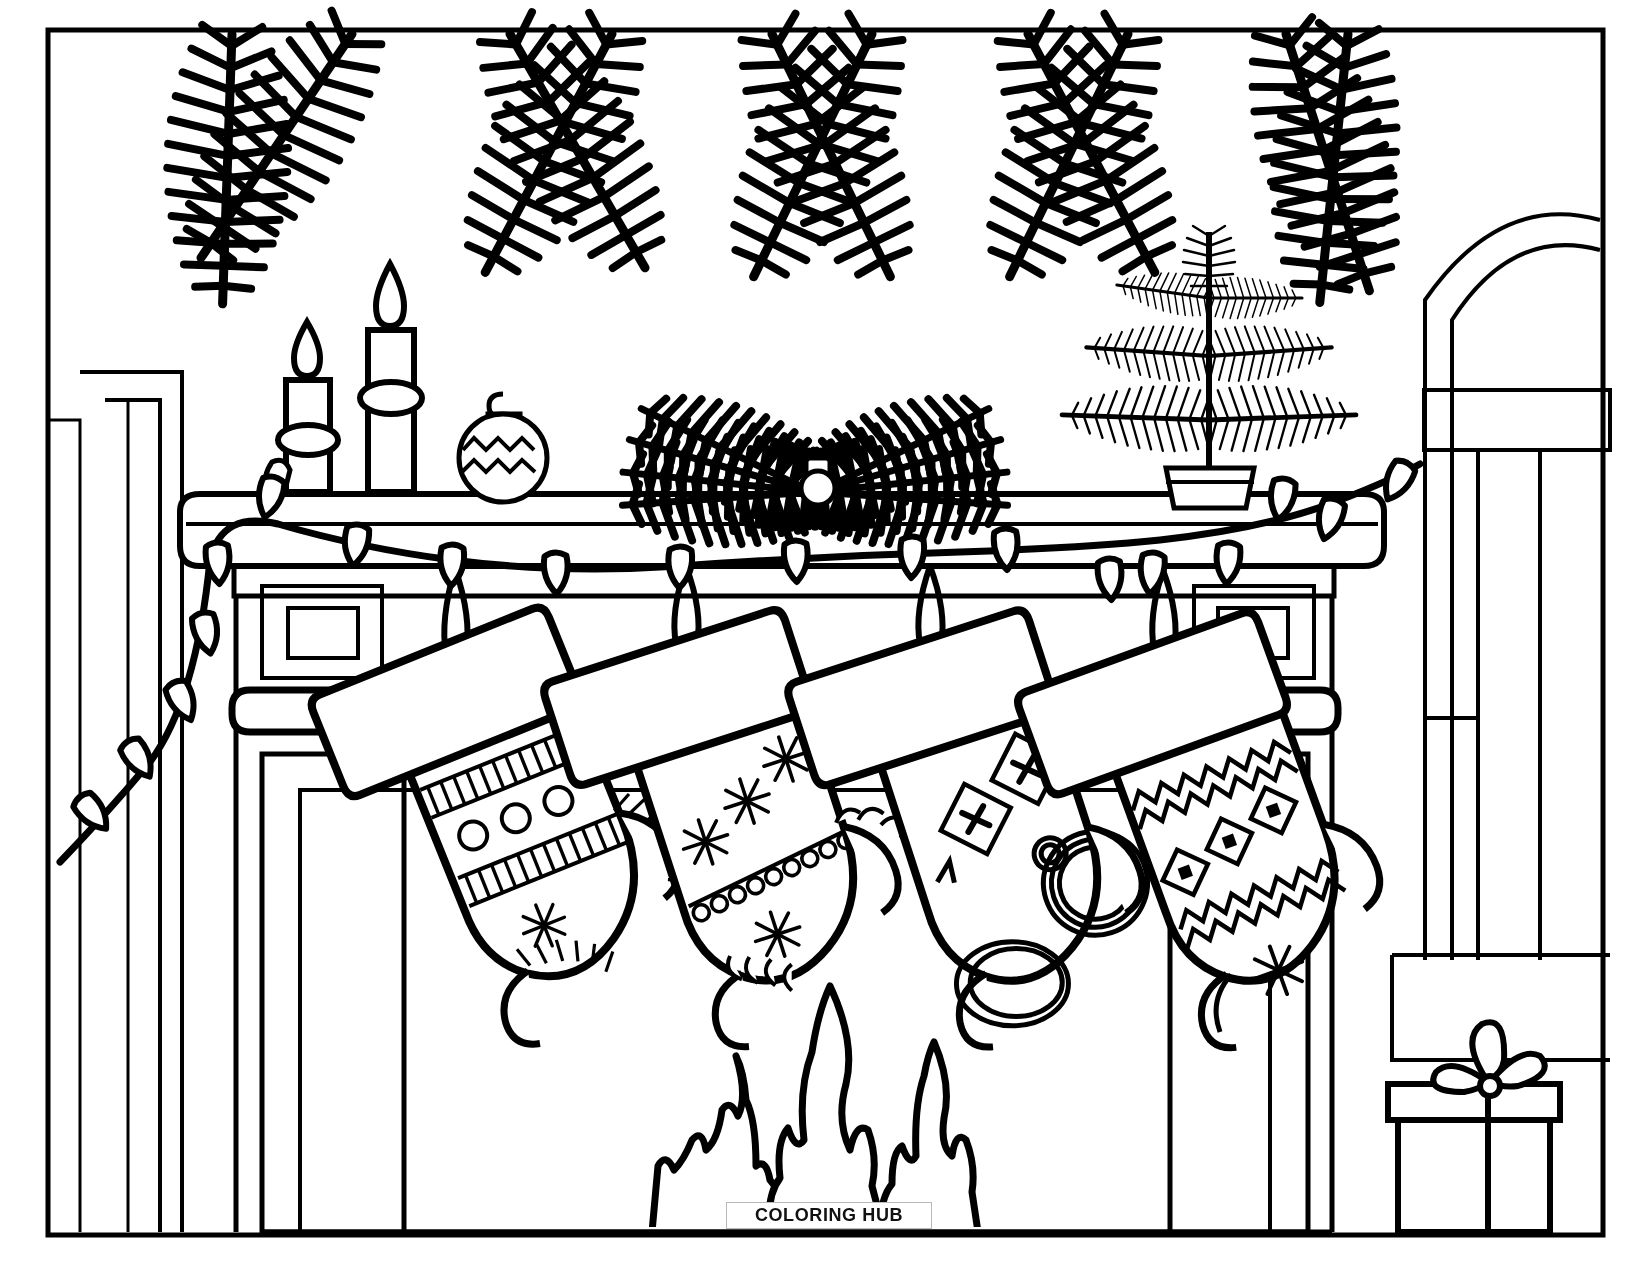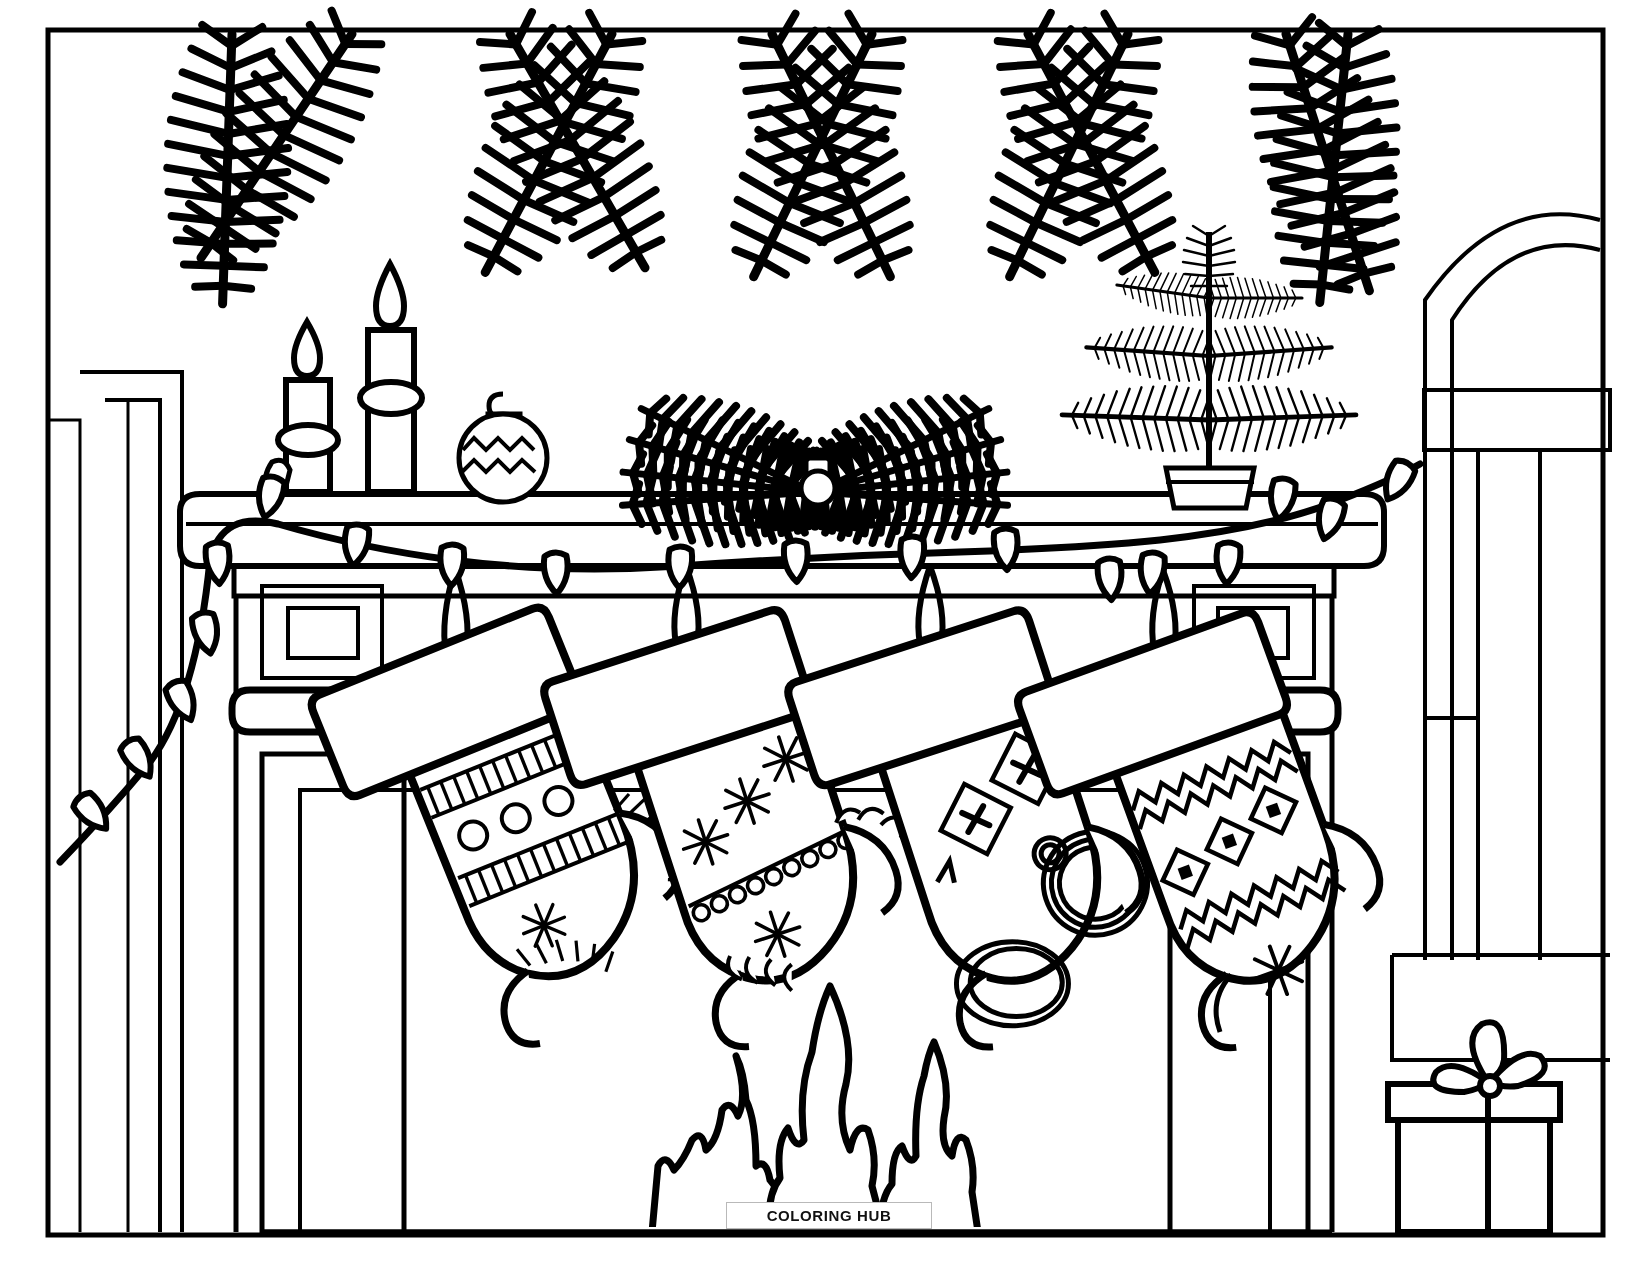--- a/index.html
+++ b/index.html
@@ -9,21 +9,21 @@
     font-family:"Liberation Sans", sans-serif;
     background:#ffffff;
   }
   #page{position:relative;width:1650px;height:1275px;background:#ffffff;}
   #art{position:absolute;left:0;top:0;width:1650px;height:1275px;}
   #watermark{
     position:absolute;
     left:726px;top:1202px;width:206px;height:27px;
     background:#ffffff;border:1px solid #b9b9b9;
     display:flex;align-items:center;justify-content:center;
-    font-weight:bold;font-size:15px;letter-spacing:0.6px;color:#111111;
+    font-weight:bold;font-size:18px;letter-spacing:0.6px;color:#111111;
     font-family:"Liberation Sans", sans-serif;
     box-sizing:border-box;
   }
 </style>
 </head>
 <body>
 
 <div id="page">
 
   <svg id="art" viewBox="0 0 1650 1275" xmlns="http://www.w3.org/2000/svg">

